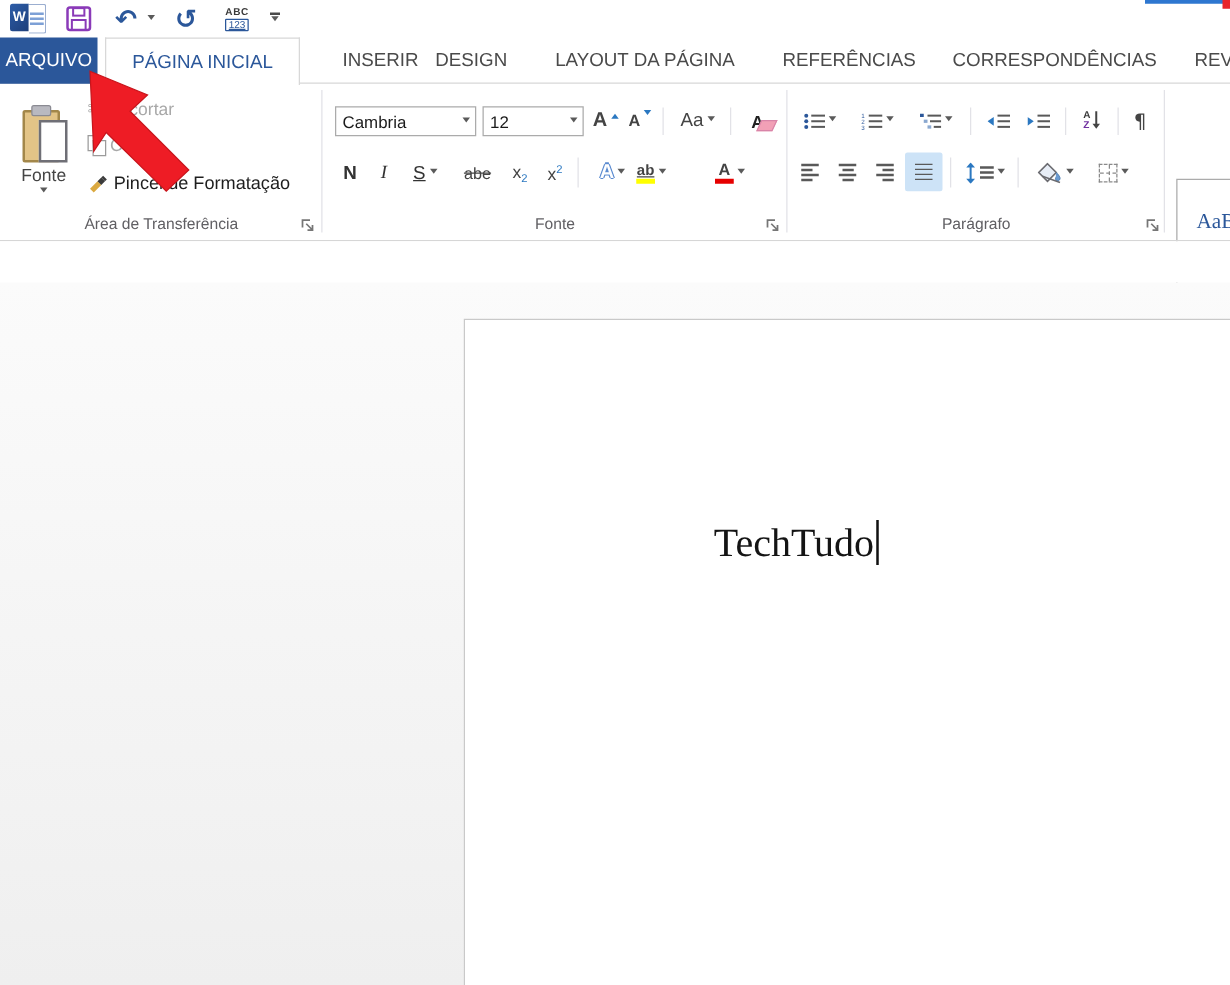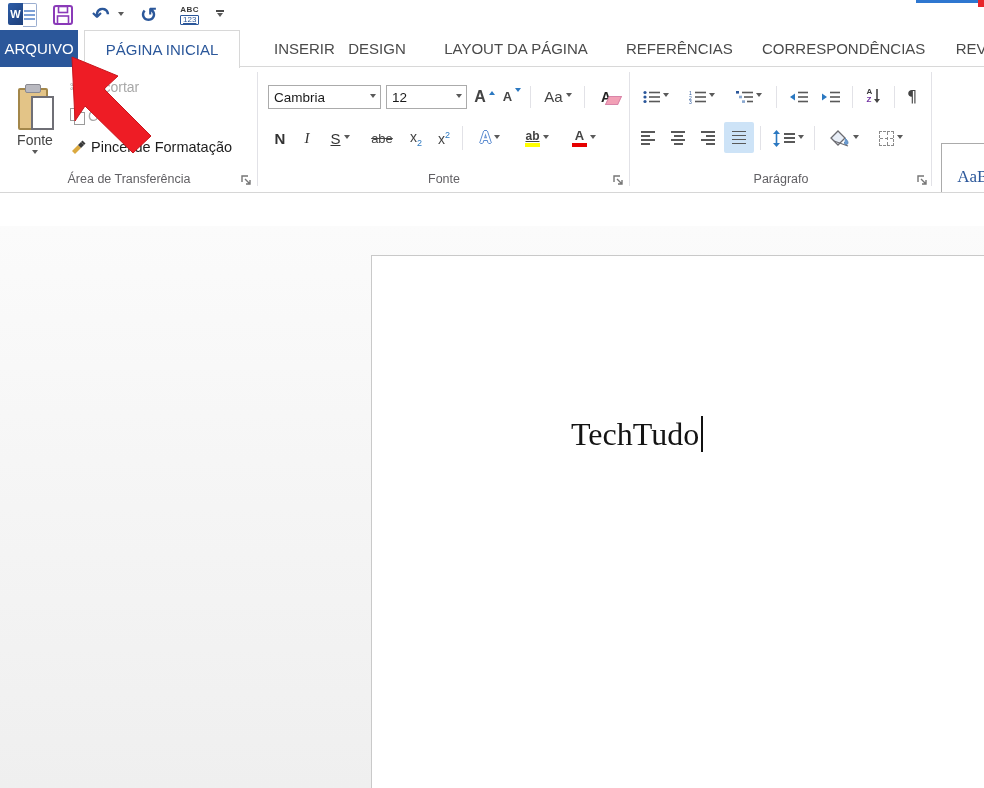--- a/index.html
+++ b/index.html
@@ -243,21 +243,21 @@
       <span style="font-size:14px;"><span>x</span><sub style="color:#2b78c1;font-size:9px;">2</sub></span>
     </div>
     <div class="ribbon-btn" style="left:172px;top:56px;width:28px;height:28px;">
       <span style="font-size:14px;"><span>x</span><sup style="color:#2b78c1;font-size:9px;">2</sup></span>
     </div>
     <div class="vsep" style="left:204px;top:58px;bottom:42px;"></div>
     <div class="ribbon-btn" style="left:210px;top:56px;width:44px;height:28px;">
       <span class="fx-a">A</span>
       <span class="dd"></span>
     </div>
-    <div class="ribbon-btn" style="left:256px;top:56px;width:46px;height:28px;text-decoration:underline;">
+    <div class="ribbon-btn" style="left:240px;top:56px;width:46px;height:28px;text-decoration:underline;">
       <span class="bar-under">
         <span style="font-size:12px;font-weight:bold;">ab</span>
         <span class="bar" style="background:#ffff00;"></span>
       </span>
       <span class="dd"></span>
     </div>
     <div class="ribbon-btn" style="left:304px;top:56px;width:44px;height:28px;">
       <span class="bar-under">
         <span style="font-size:13px;font-weight:bold;">A</span>
         <span class="bar" style="background:#e60000;"></span>

